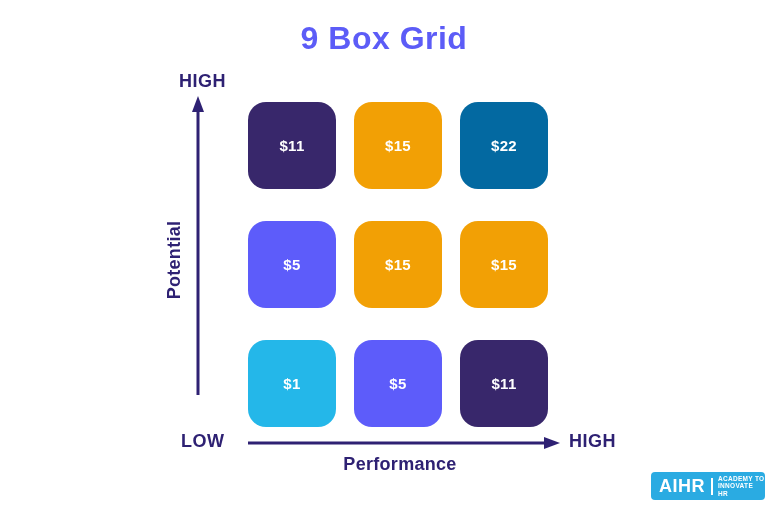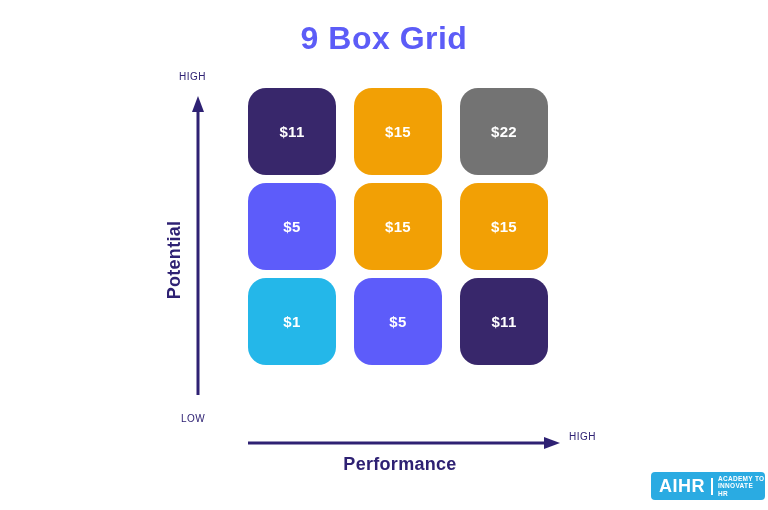--- a/index.html
+++ b/index.html
@@ -21,27 +21,27 @@
     position:absolute;
     top:20px;left:0;width:768px;
     text-align:center;
     font-size:32px;
     font-weight:bold;
     color:var(--c-title);
     letter-spacing:0.5px;
   }
   .axis-end-label{
     position:absolute;
-    font-size:10px;
-    font-weight:normal;
+    font-size:18px;
+    font-weight:bold;
     color:var(--c-axis);
     letter-spacing:0.5px;
   }
   .y-high{left:179px;top:71px;}
-  .x-low{left:181px;top:413px;}
+  .x-low{left:181px;top:431px;}
   .x-high{left:569px;top:431px;}
   .y-arrow{
     position:absolute;left:189px;top:96px;
     color:var(--c-axis);
   }
   .x-arrow{
     position:absolute;left:248px;top:435px;
     color:var(--c-axis);
   }
   .y-title{
@@ -59,25 +59,25 @@
     left:400px;top:454px;
     transform:translateX(-50%);
     white-space:nowrap;
     font-size:18px;
     font-weight:bold;
     color:var(--c-axis);
     letter-spacing:0.3px;
   }
   .grid{
     position:absolute;
-    left:248px;top:88px;
+    left:248px;top:102px;
     display:grid;
     grid-template-columns:repeat(3,88px);
     grid-auto-rows:87px;
-    gap:8px 18px;
+    gap:32px 18px;
   }
   .cell{
     border-radius:18px;
     display:flex;
     align-items:center;
     justify-content:center;
   }
   .cell span{
     color:var(--c-cell-text);
     font-size:15px;
@@ -129,21 +129,21 @@
 
   <div class="y-title">Potential</div>
 
   <div class="grid">
     <div class="cell" style="background: rgb(56, 39, 107);">
         <span>$11</span>
       </div>
     <div class="cell" style="background: rgb(242, 160, 5);">
         <span>$15</span>
       </div>
-    <div class="cell" style="background: #737373;">
+    <div class="cell" style="background: #0369a1;">
         <span>$22</span>
       </div>
     <div class="cell" style="background: rgb(93, 92, 250);">
         <span>$5</span>
       </div>
     <div class="cell" style="background: rgb(242, 160, 5);">
         <span>$15</span>
       </div>
     <div class="cell" style="background: rgb(242, 160, 5);">
         <span>$15</span>

